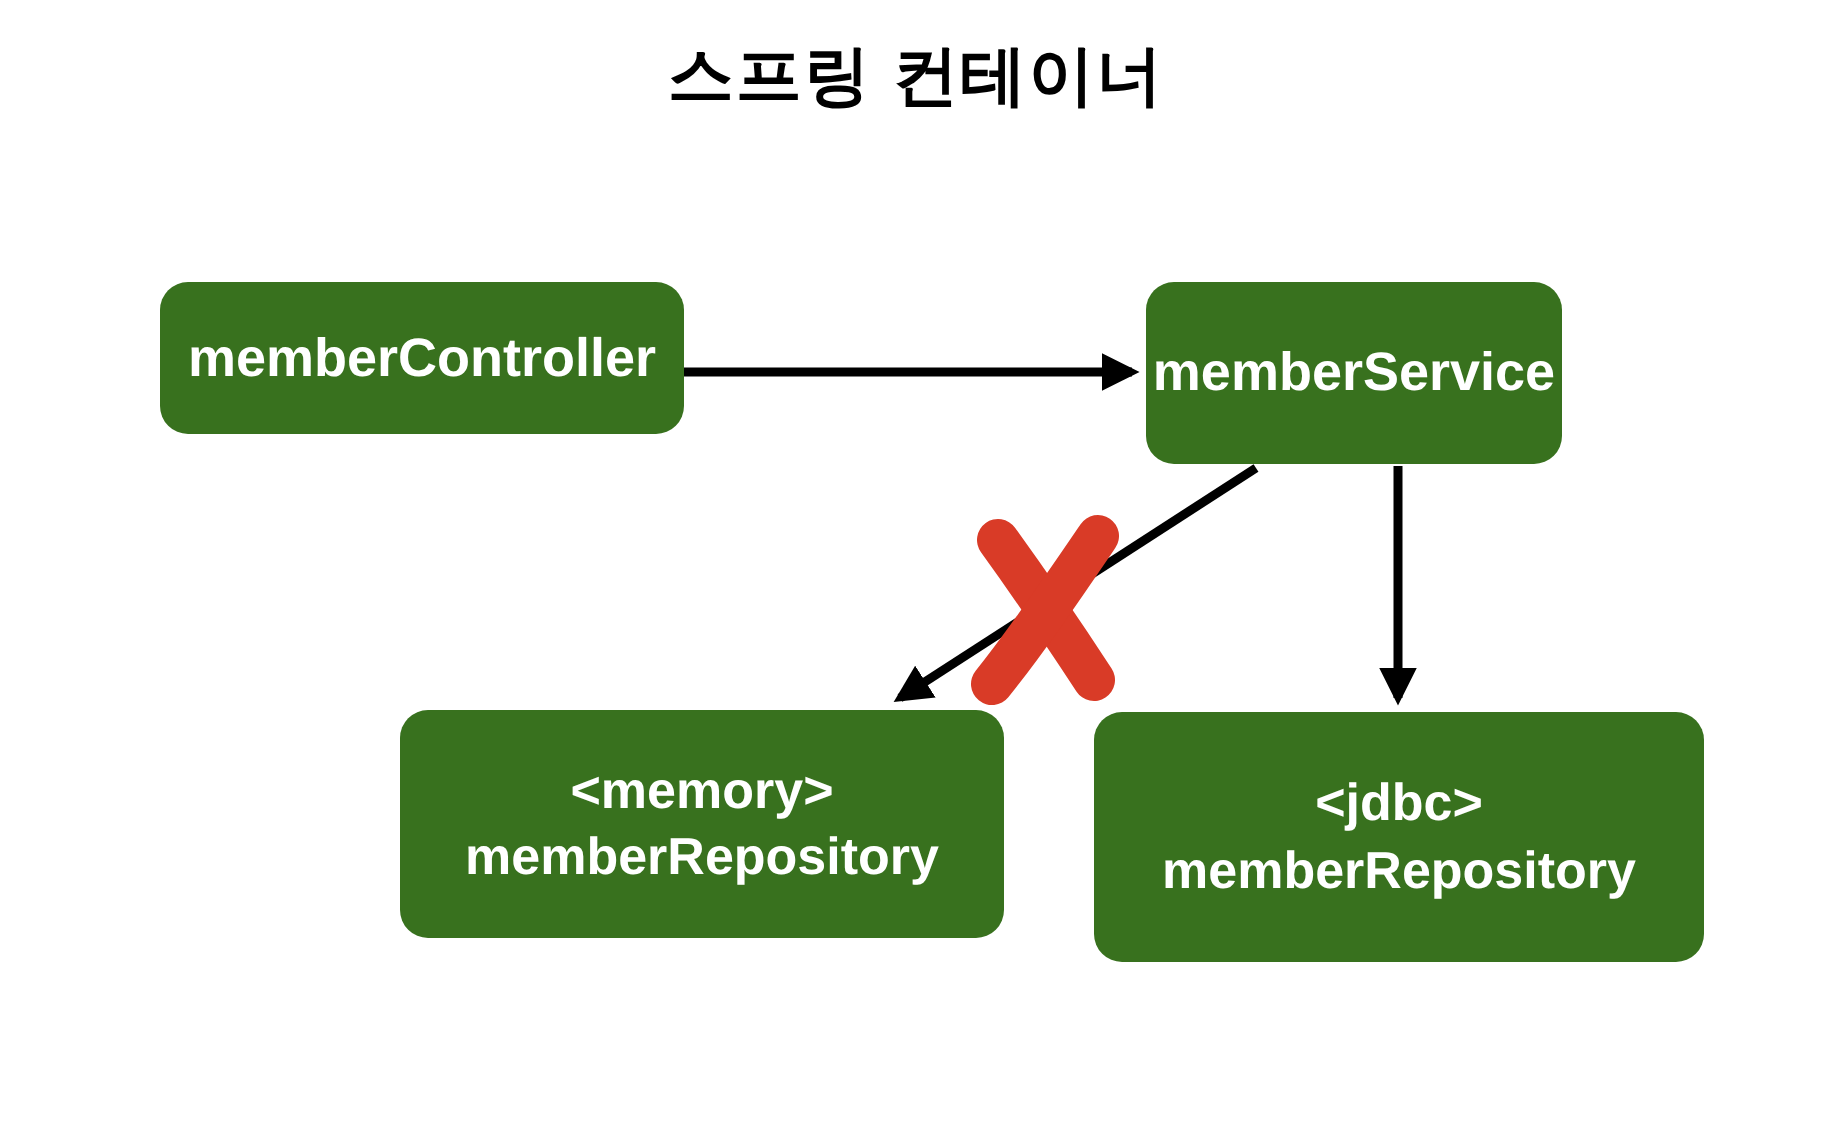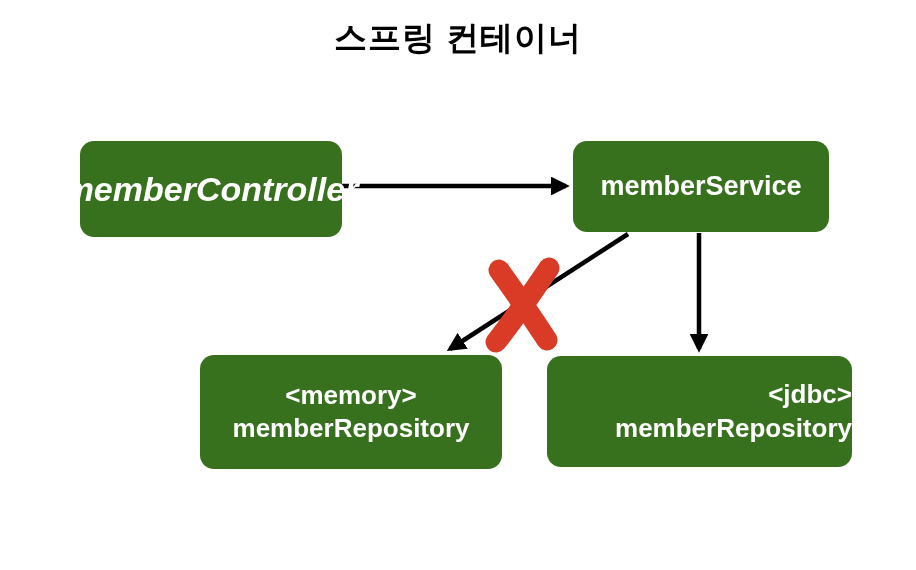--- a/index.html
+++ b/index.html
@@ -34,41 +34,39 @@
     display: flex;
     flex-direction: column;
     align-items: center;
     justify-content: center;
     font-weight: 700;
     text-align: center;
     box-sizing: border-box;
   }
   .node-controller {
     left: 80px; top: 141px;
-    width: 262px; height: 96px;
-    font-size: 34px;
-    font-style: italic;
+    width: 262px; height: 76px;
+    font-size: 27px;
   }
   .node-service {
     left: 573px; top: 141px;
-    width: 256px; height: 91px;
+    width: 208px; height: 91px;
     font-size: 27px;
   }
   .node-memory-repo {
     left: 200px; top: 355px;
     width: 302px; height: 114px;
     font-size: 26px;
     line-height: 1.28;
   }
   .node-jdbc-repo {
     left: 547px; top: 356px;
-    width: 305px; height: 111px;
+    width: 305px; height: 125px;
     font-size: 26px;
     line-height: 1.28;
-    align-items: flex-end;
   }
   .edge-layer {
     position: absolute;
     left: 0; top: 0;
     width: 916px;
     height: 570px;
     pointer-events: none;
   }
   .edge-line {
     stroke: var(--arrow, #000000);

